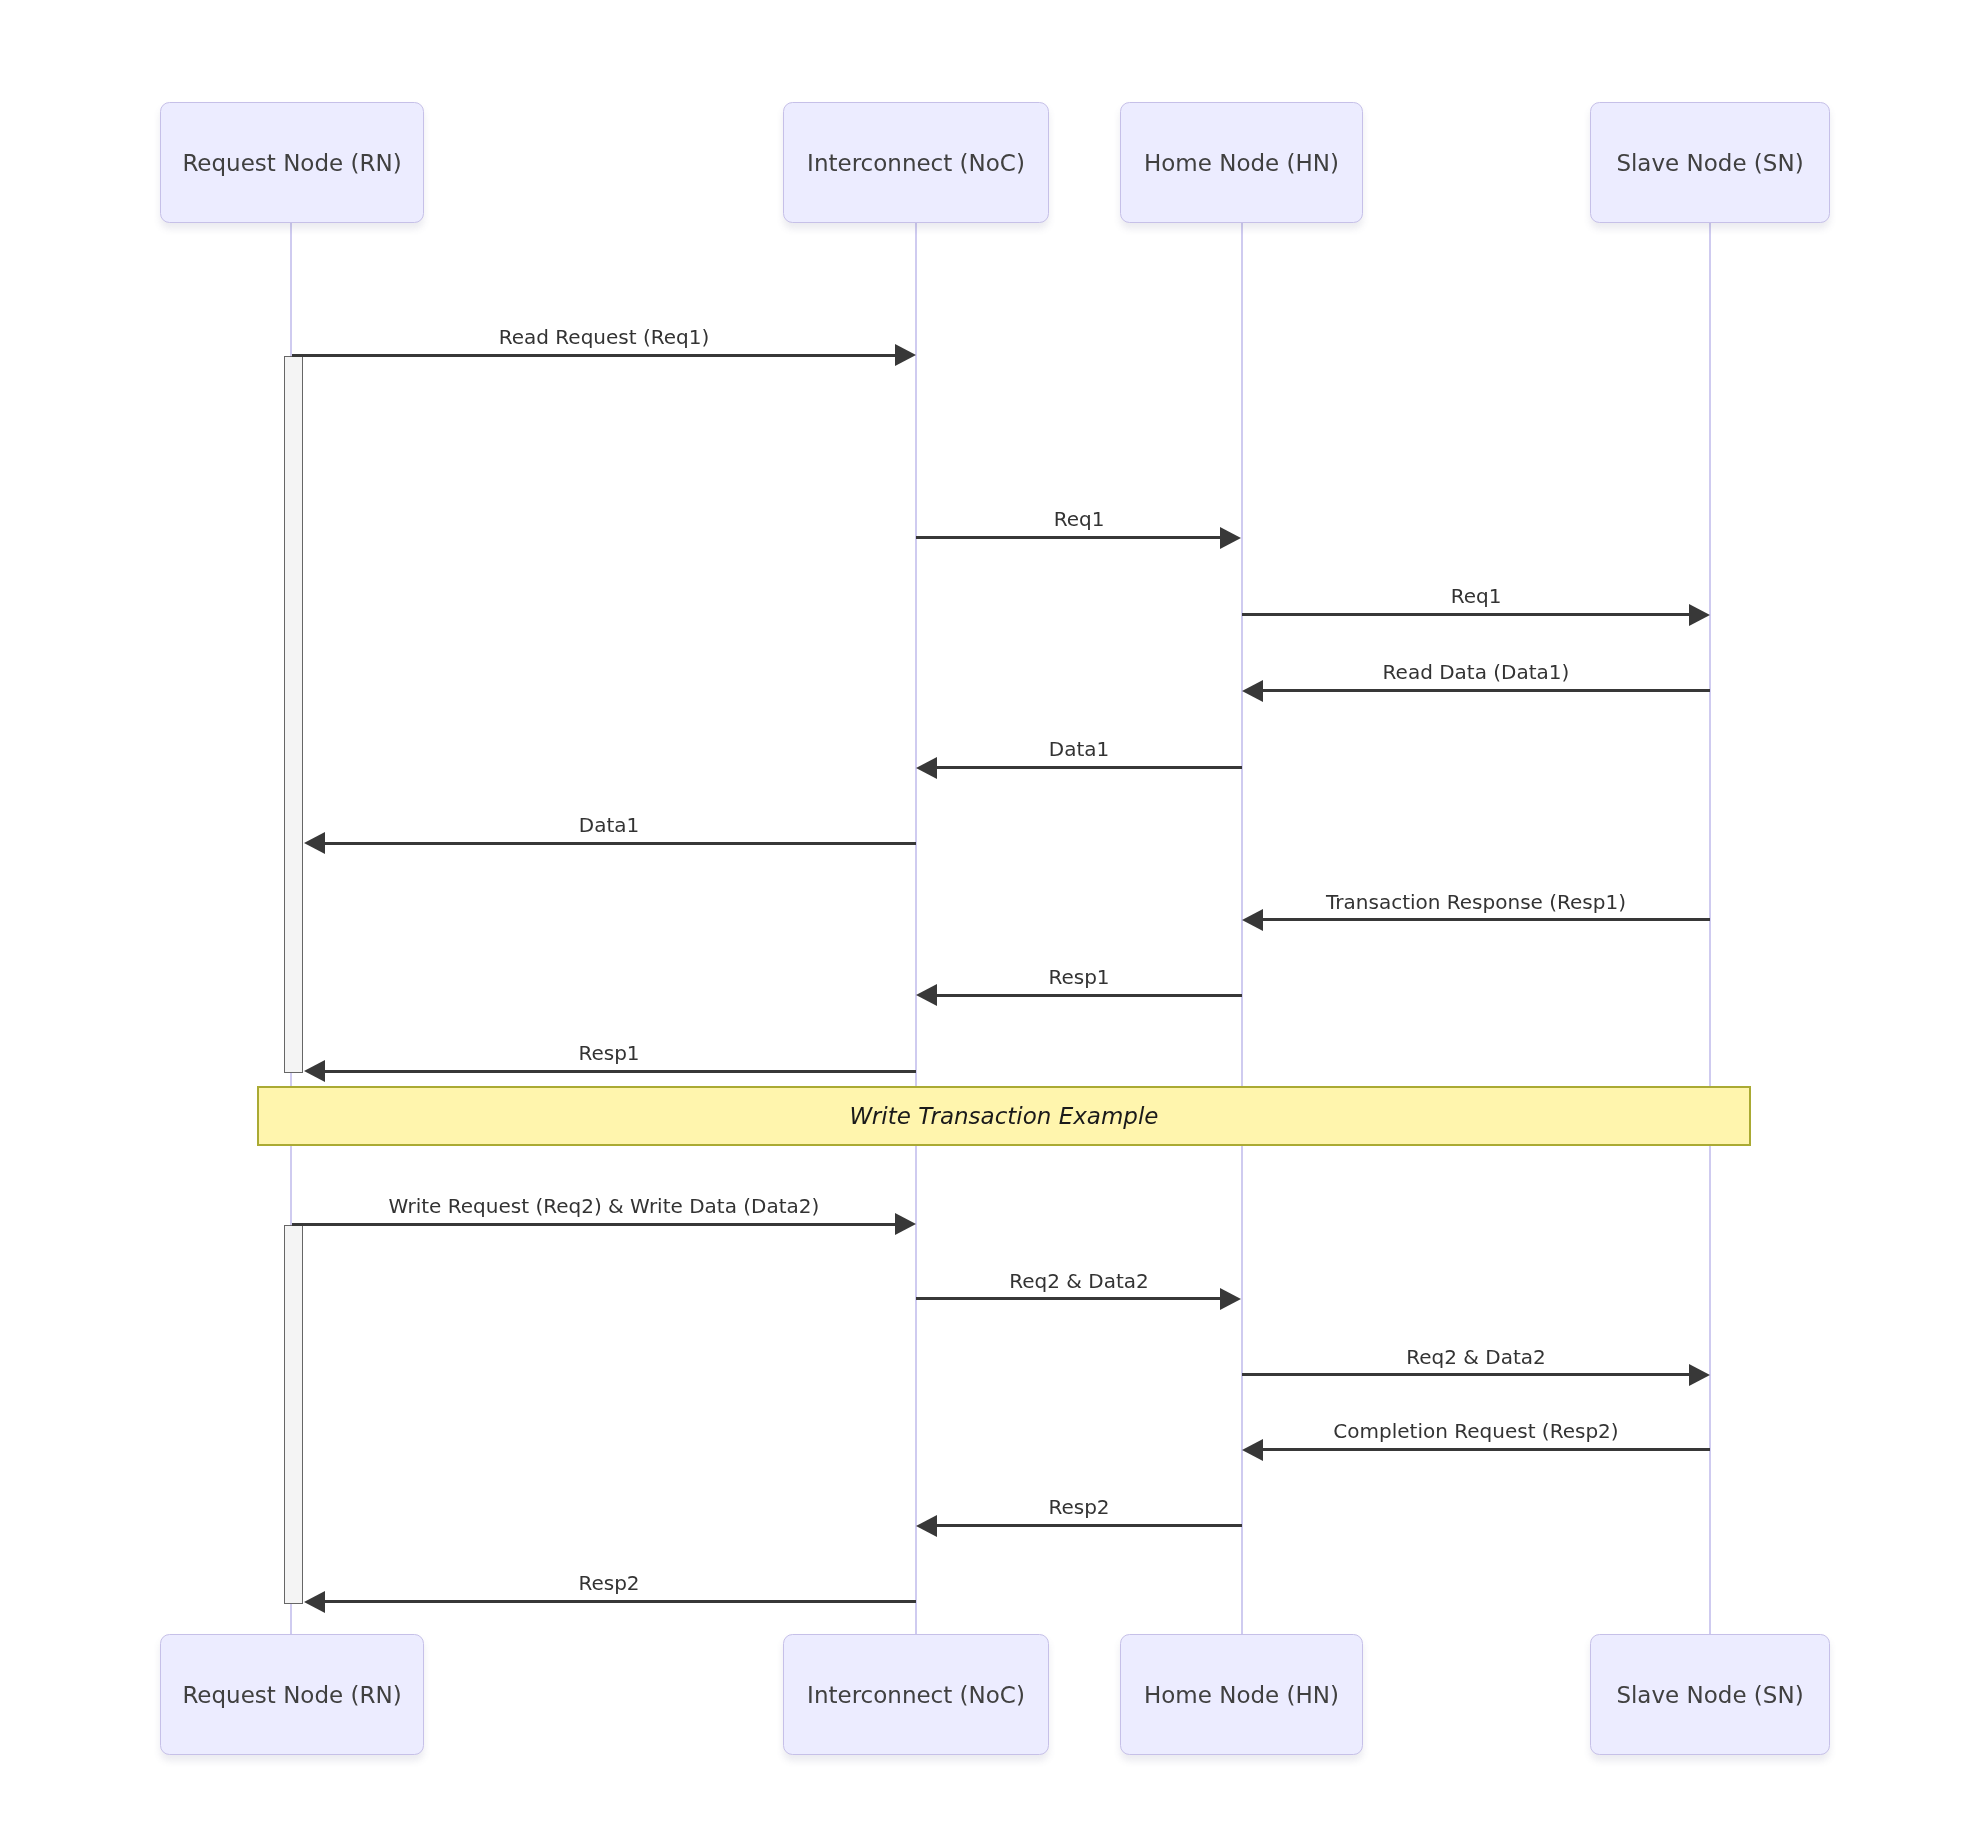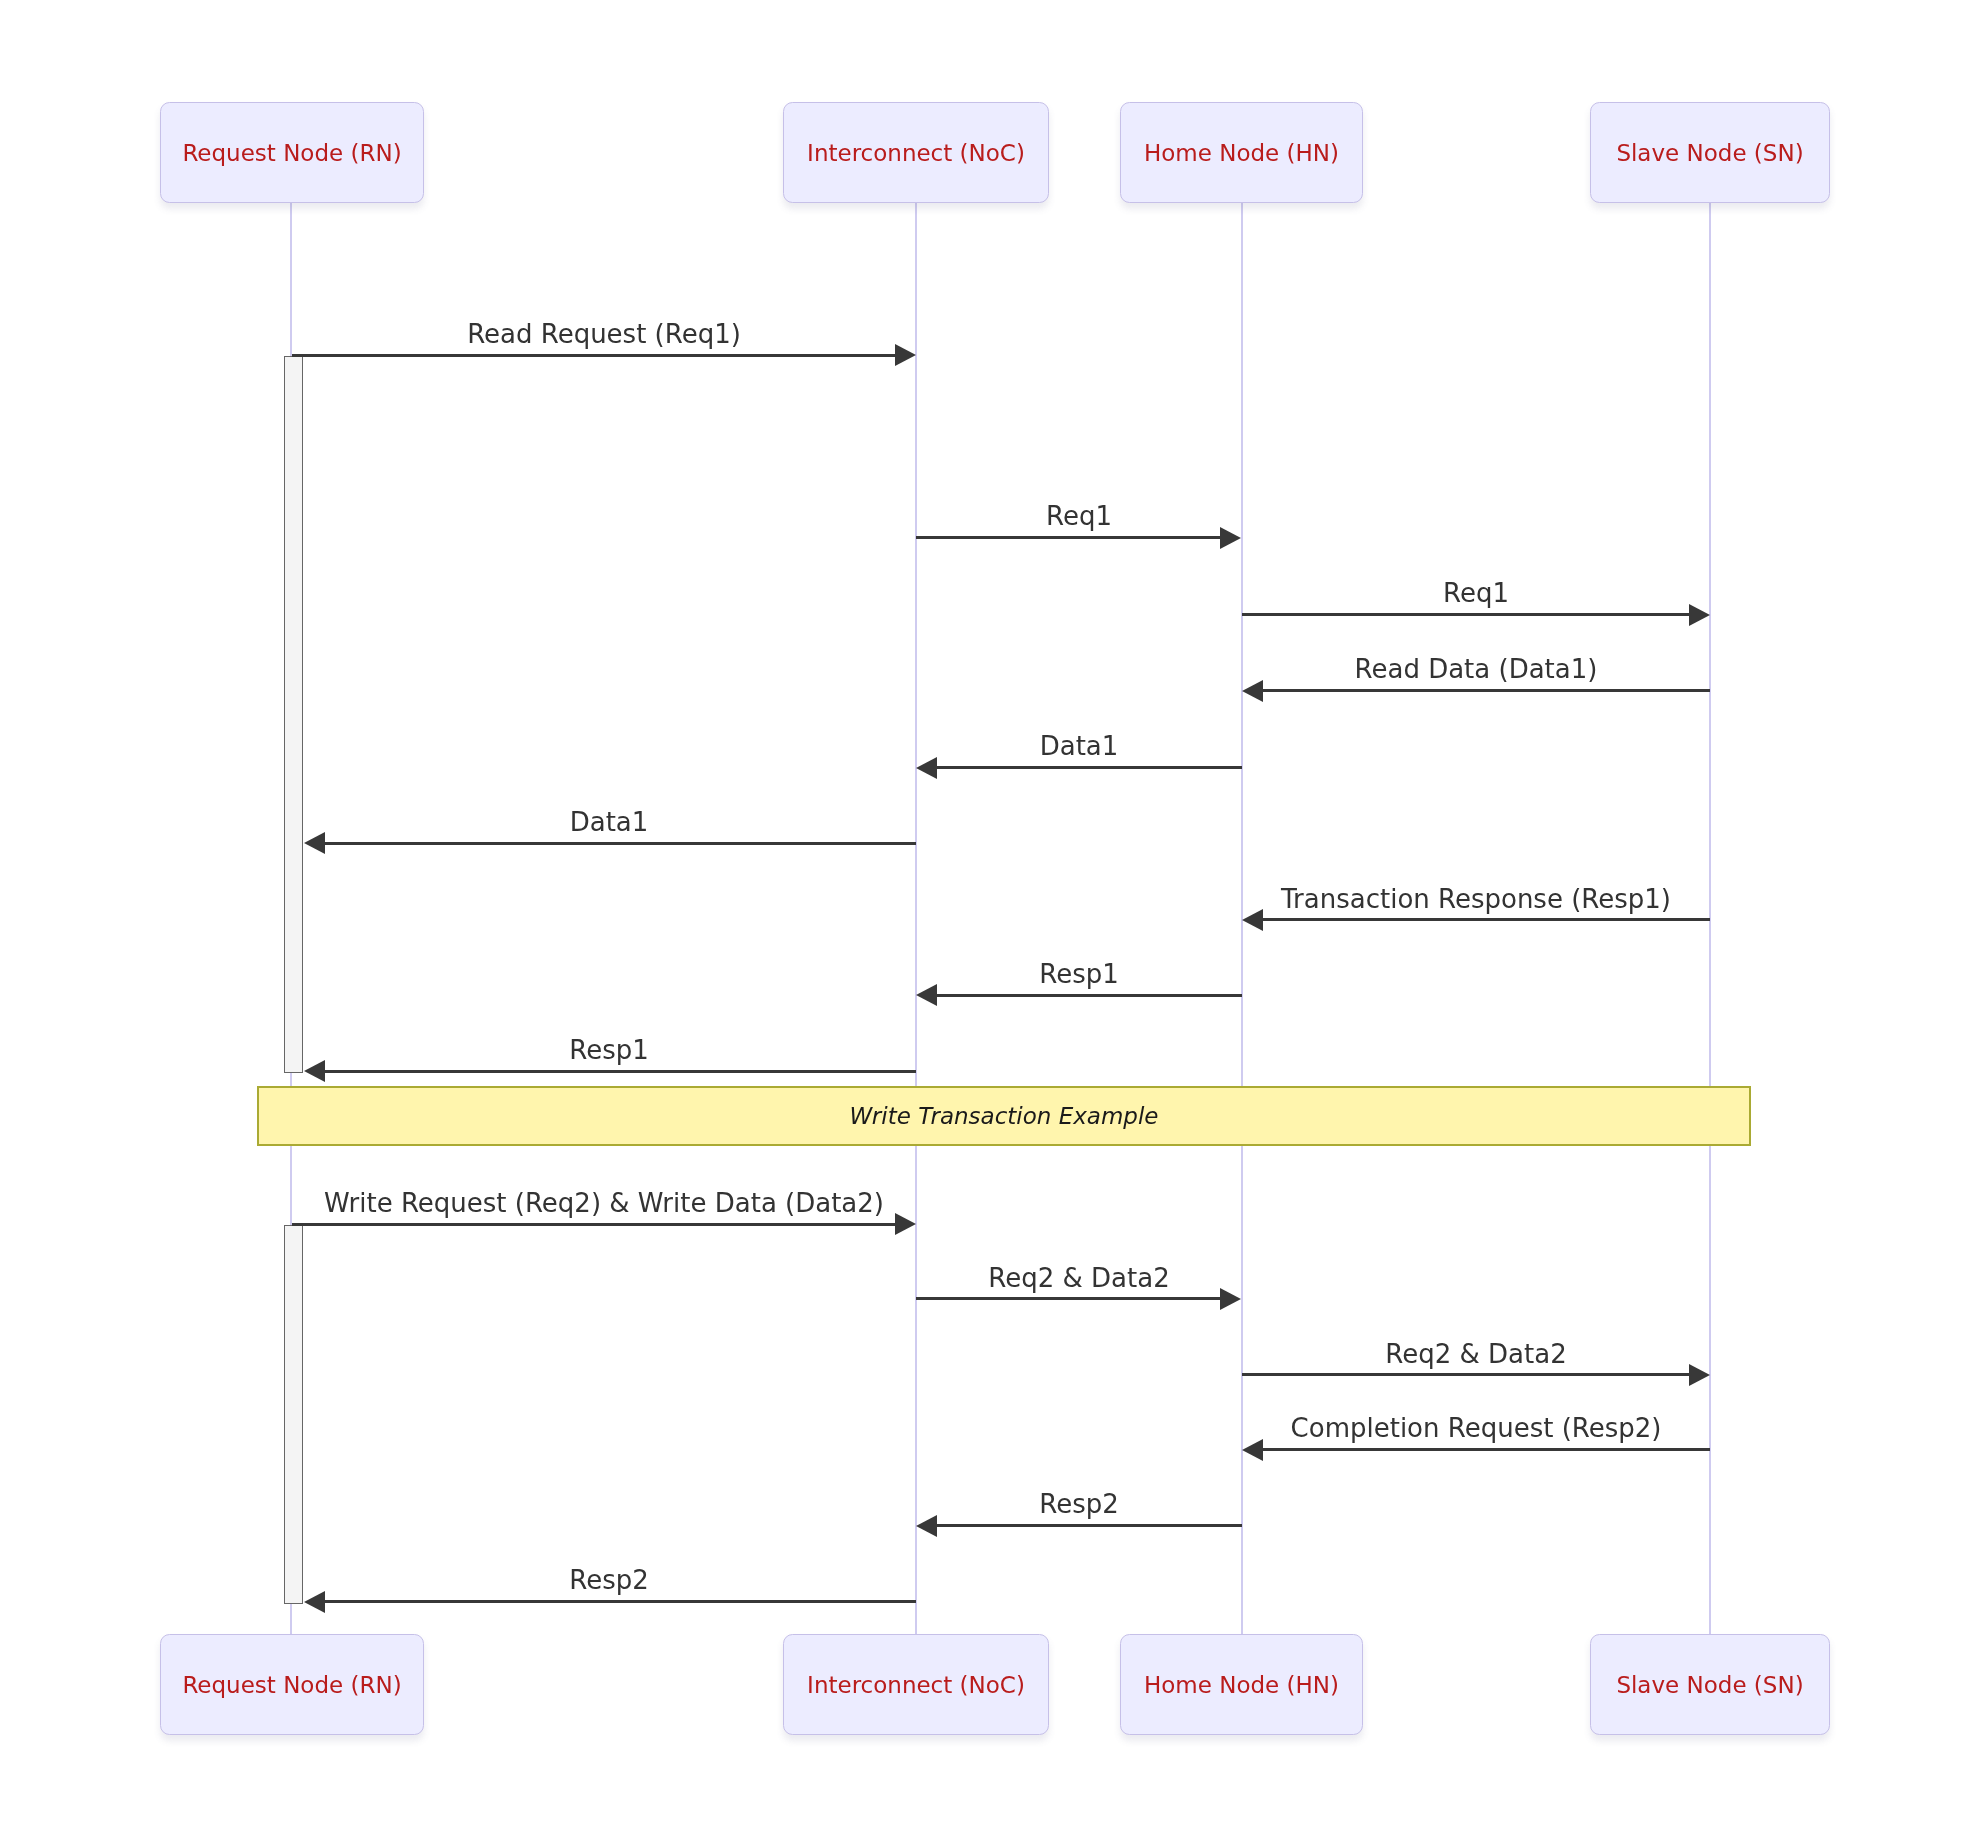--- a/index.html
+++ b/index.html
@@ -4,37 +4,37 @@
 <style>
   html,body{margin:0;padding:0;background:#ffffff;}
   body{width:1985px;height:1839px;font-family:"DejaVu Sans","Liberation Sans",sans-serif;}
   .diagram{position:relative;width:1985px;height:1839px;background:#ffffff;overflow:hidden;}
 
   .lifeline{position:absolute;width:2.1px;top:203px;height:1431px;background:#cfcbf0;}
 
   .activation{position:absolute;left:284px;width:19px;background:#f4f4f4;
               border:1.6px solid #666666;box-sizing:border-box;}
 
-  .actor{position:absolute;height:101px;background:#ECECFF;border:1.6px solid #c6c0e8;
+  .actor{position:absolute;height:121px;background:#ECECFF;border:1.6px solid #c6c0e8;
          border-radius:9.5px;box-sizing:border-box;display:flex;align-items:center;
-         justify-content:center;font-size:23px;color:#b91c1c;
+         justify-content:center;font-size:23px;color:#404040;
          box-shadow:0 5.3px 7.4px rgba(90,90,130,0.12);}
   .actor-top{top:102px;}
   .actor-bottom{top:1634px;}
 
   .section-banner{position:absolute;left:257px;width:1494px;height:60px;background:#fff5ad;
                   border:2.1px solid #aaaa33;box-sizing:border-box;display:flex;
                   align-items:center;justify-content:center;font-size:23px;color:#1a1a1a;}
 
   .note{position:absolute;left:332px;top:371px;width:309px;height:93px;background:#fff5ad;
         border:1.6px solid #aaaa33;box-sizing:border-box;display:flex;flex-direction:column;
         align-items:center;justify-content:center;font-size:21px;line-height:1.4;color:#1a1a1a;}
 
   .msg-label{position:absolute;transform:translate(-50%,-100%);white-space:nowrap;
-             font-size:26px;color:#333333;}
+             font-size:20px;color:#333333;}
   .msg-line{position:absolute;height:0;border-top:3.2px solid #383838;}
   .head-r{position:absolute;width:0;height:0;border-top:11px solid transparent;
           border-bottom:11px solid transparent;border-left:21px solid #383838;}
   .head-l{position:absolute;width:0;height:0;border-top:11px solid transparent;
           border-bottom:11px solid transparent;border-right:21px solid #383838;}
 </style>
 </head>
 <body>
 
 <div class="diagram">

